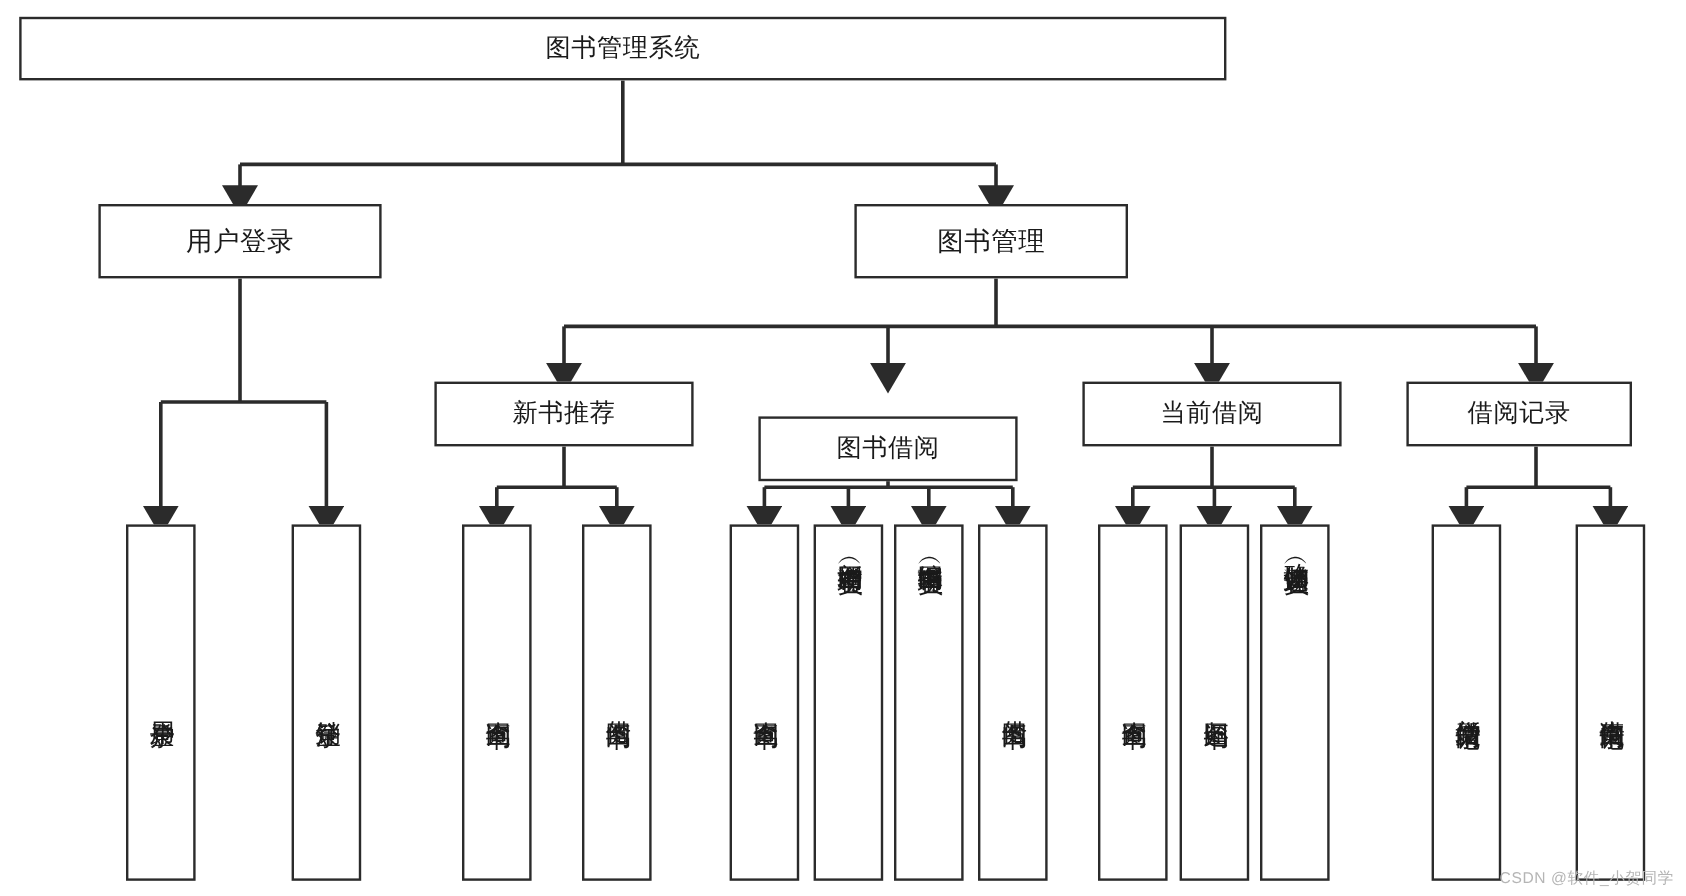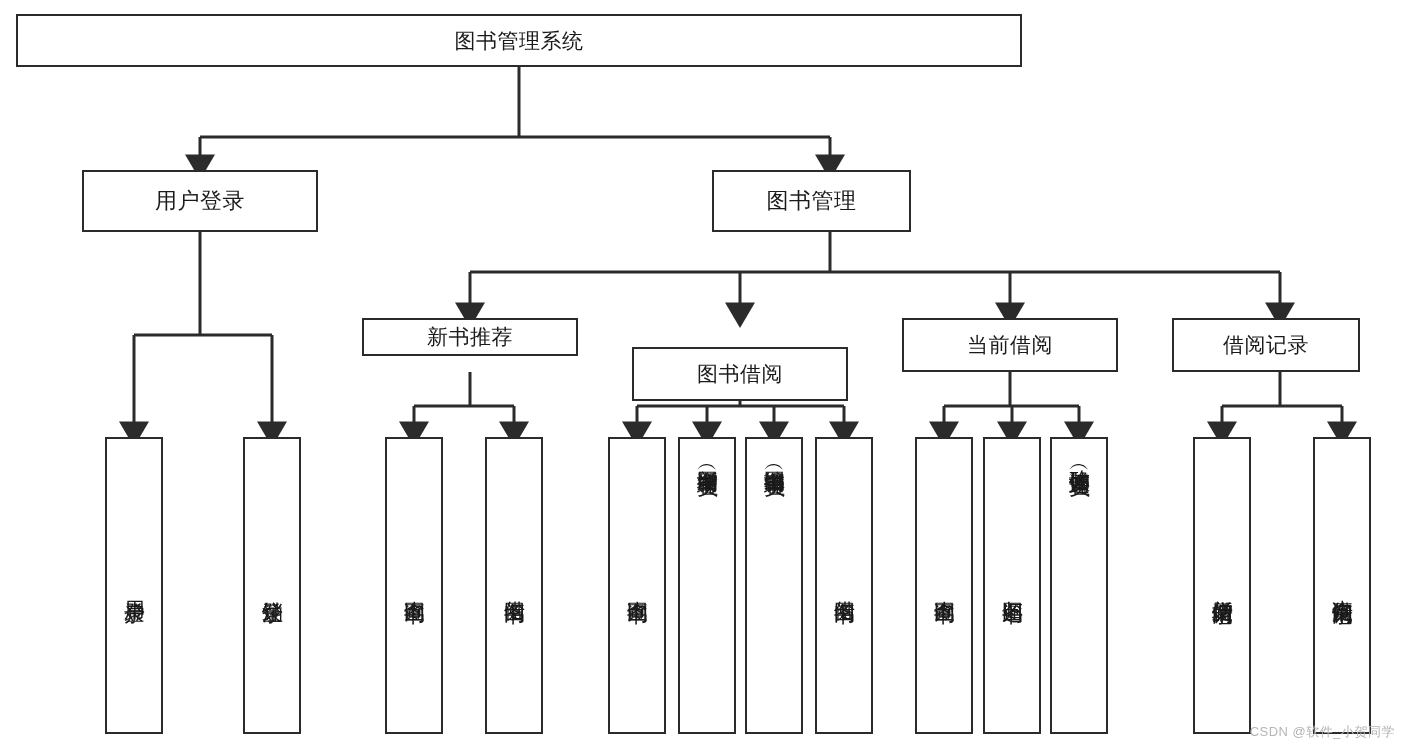--- a/index.html
+++ b/index.html
@@ -137,25 +137,25 @@
     </g>
   </svg>
 
   <div class="node node-root" style="left: 16px; top: 14px; width: 1006px; height: 53px; border-color: rgb(43, 43, 43); background: rgb(255, 255, 255); color: rgb(26, 26, 26);">
     <span class="label">图书管理系统</span>
   </div>
 
   <div class="node node-l1" style="left: 82px; top: 170px; width: 236px; height: 62px; border-color: rgb(43, 43, 43); background: rgb(255, 255, 255); color: rgb(26, 26, 26);">
     <span class="label">用户登录</span>
   </div>
-  <div class="node node-l1" style="left: 712px; top: 170px; width: 199px; height: 62px; border-color: rgb(43, 43, 43); background: rgb(255, 255, 255); color: rgb(26, 26, 26);">
+  <div class="node node-l1" style="left: 712px; top: 170px; width: 228px; height: 62px; border-color: rgb(43, 43, 43); background: rgb(255, 255, 255); color: rgb(26, 26, 26);">
     <span class="label">图书管理</span>
   </div>
 
-  <div class="node node-l2" style="left: 362px; top: 318px; width: 216px; height: 38px; border-color: rgb(43, 43, 43); background: rgb(255, 255, 255); color: rgb(26, 26, 26); justify-content: center;">
+  <div class="node node-l2" style="left: 362px; top: 318px; width: 216px; height: 54px; border-color: rgb(43, 43, 43); background: rgb(255, 255, 255); color: rgb(26, 26, 26); justify-content: center;">
     <span class="label">新书推荐</span>
   </div>
   <div class="node node-l2" style="left: 632px; top: 318px; width: 216px; height: 54px; border-color: rgb(43, 43, 43); background: rgb(255, 255, 255); color: rgb(26, 26, 26); margin-top: 29px;">
     <span class="label">图书借阅</span>
   </div>
   <div class="node node-l2" style="left: 902px; top: 318px; width: 216px; height: 54px; border-color: rgb(43, 43, 43); background: rgb(255, 255, 255); color: rgb(26, 26, 26); text-align: center;">
     <span class="label">当前借阅</span>
   </div>
   <div class="node node-l2" style="left: 1172px; top: 318px; width: 188px; height: 54px; border-color: rgb(43, 43, 43); background: rgb(255, 255, 255); color: rgb(26, 26, 26);">
     <span class="label">借阅记录</span>

